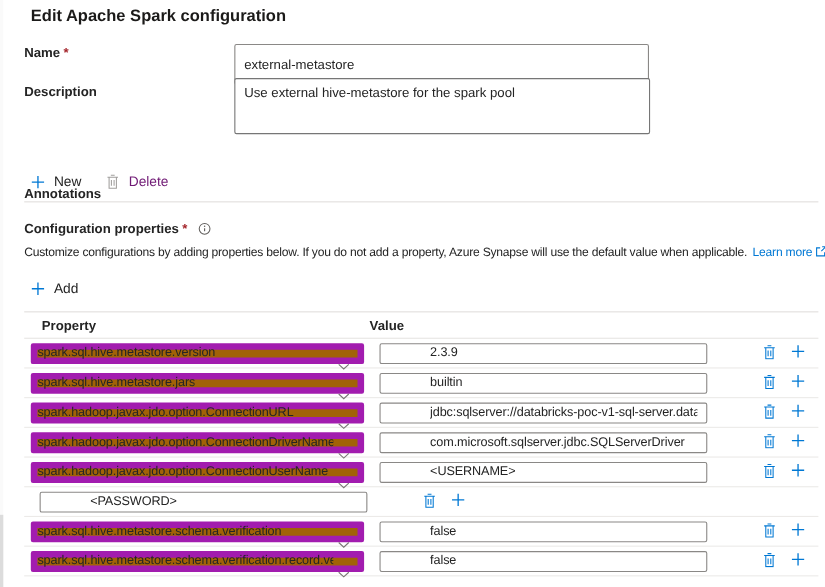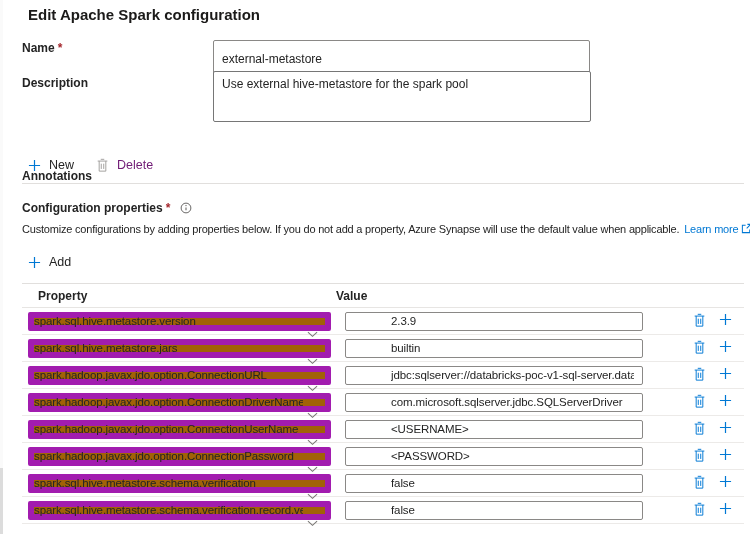--- a/index.html
+++ b/index.html
@@ -291,28 +291,20 @@
     <button class="icon-btn btn-plus">
       <span>
         <svg width="13" height="13" viewBox="0 0 14 14">
             <path d="M7 1v12M1 7h12" stroke="currentColor" stroke-width="1.3" fill="none"></path>
           </svg>
       </span>
     </button>
   </div>
 
   <div class="prop-row">
-    <div class="dropdown" role="combobox">
-      <span class="dd-text">spark.hadoop.javax.jdo.option.ConnectionPassword</span>
-      <span class="chev">
-        <svg width="11" height="7" viewBox="0 0 12 7">
-            <path d="M1 1l5 4.6L11 1" fill="none" stroke="currentColor" stroke-width="1.1"></path>
-          </svg>
-      </span>
-    </div>
     <input class="input val-input" type="text" value="&lt;PASSWORD&gt;" style="">
     <button class="icon-btn btn-trash">
       <span>
         <svg width="13" height="14" viewBox="0 0 14 16">
             <g fill="none" stroke="currentColor" stroke-width="1.1">
               <path d="M5 1.5h4M1.5 3.5h11M3.2 3.5V15h7.6V3.5"></path>
               <path d="M5.6 6.5v6M8.4 6.5v6"></path>
             </g>
           </svg>
       </span>

